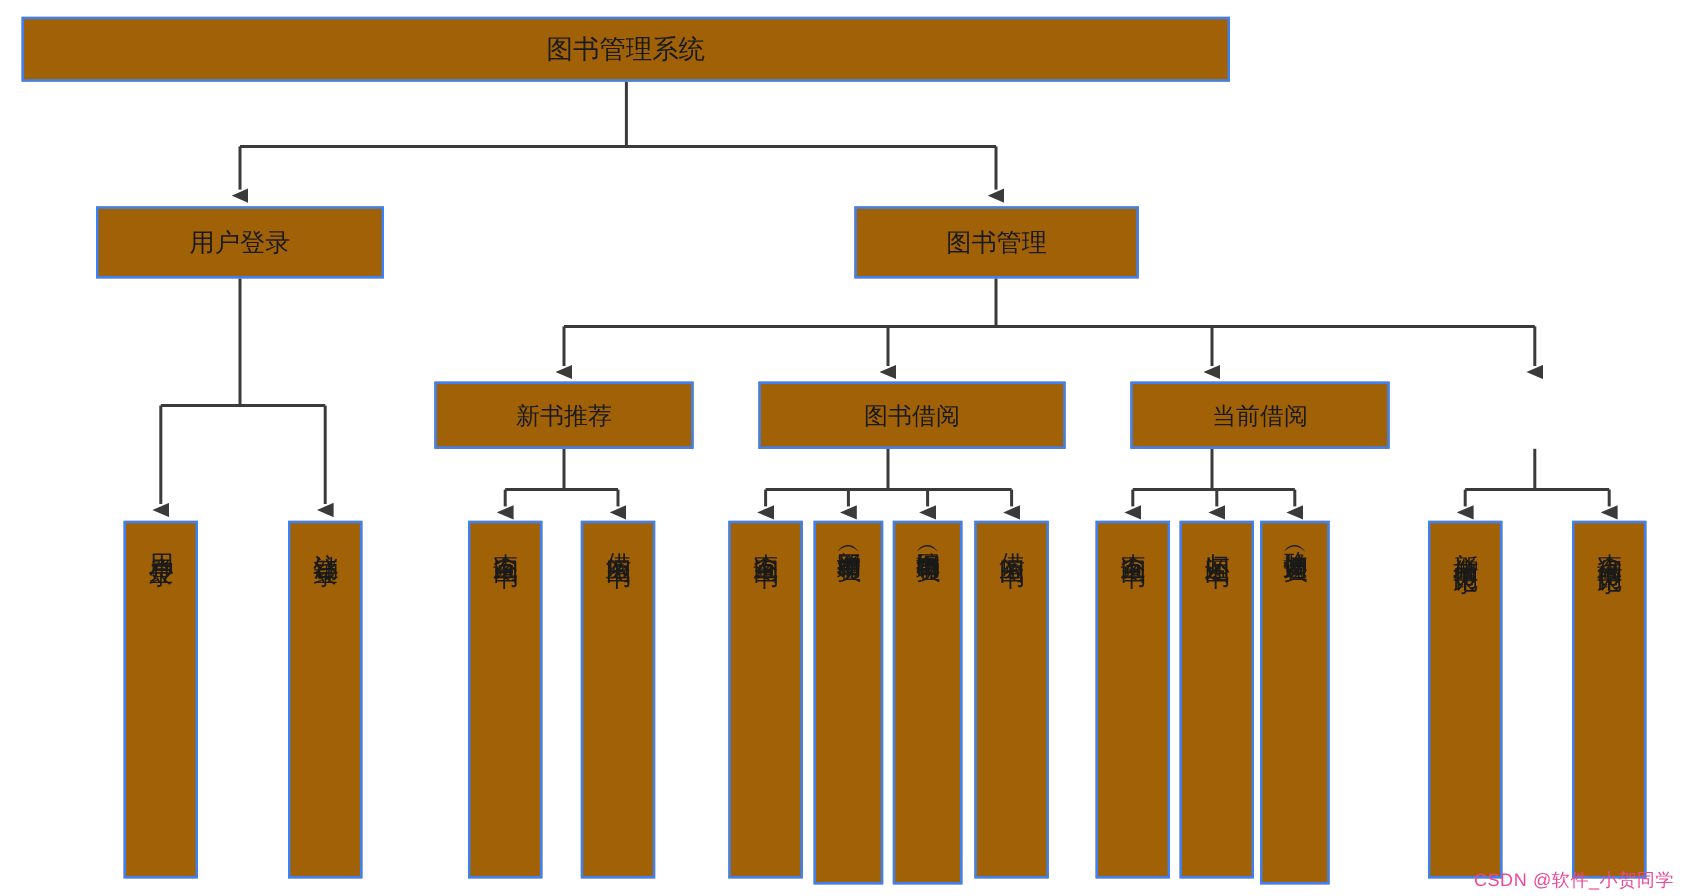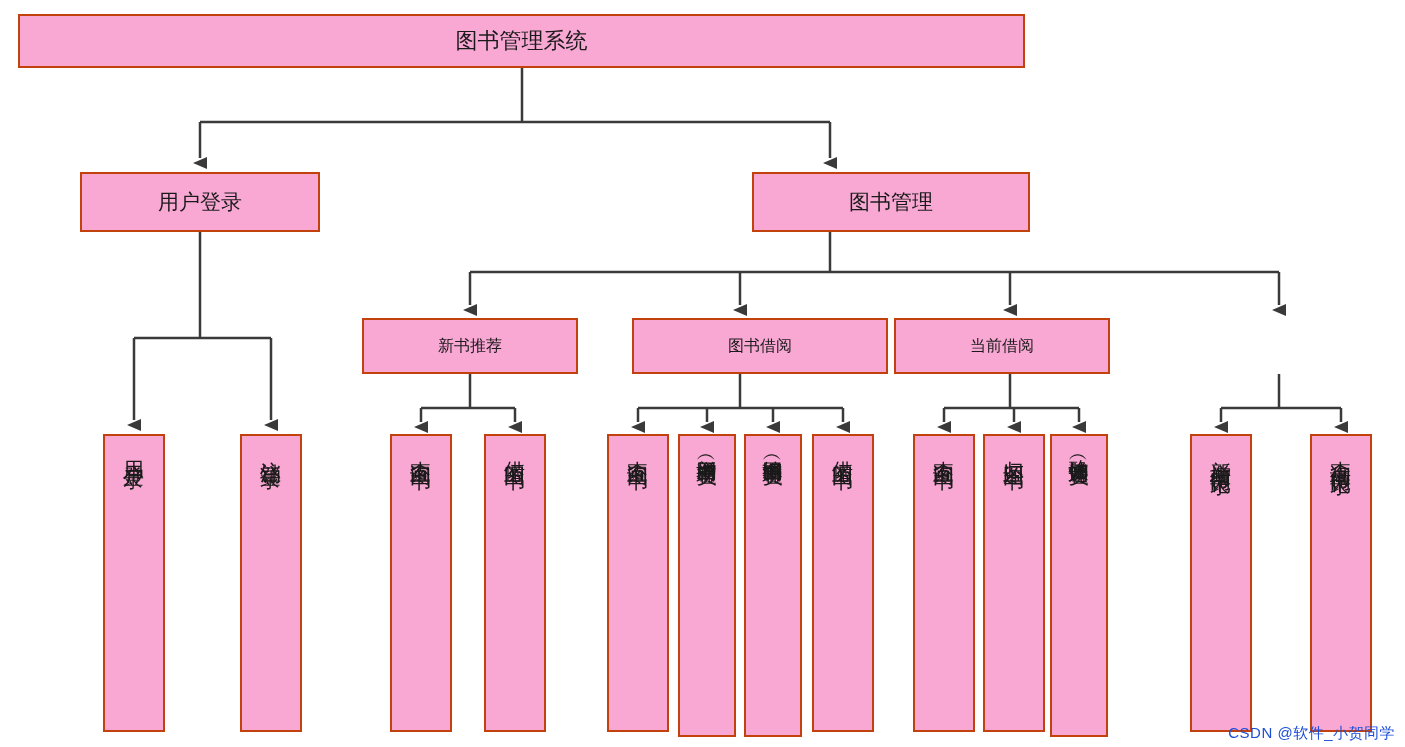--- a/index.html
+++ b/index.html
@@ -21,31 +21,31 @@
     position: absolute;
     left: 0;
     top: 0;
     width: 1405px;
     height: 747px;
     pointer-events: none;
   }
   .node {
     position: absolute;
     box-sizing: border-box;
-    background: #f9a8d4;
-    border: 2px solid #c2410c;
+    background: #a16207;
+    border: 2px solid #3b82f6;
     display: flex;
     align-items: center;
     justify-content: center;
     color: #1a1a1a;
     z-index: 2;
   }
   .node.root      { font-size: 22px; }
   .node.level1    { font-size: 21px; }
-  .node.level2    { font-size: 16px; justify-content: center; }
+  .node.level2    { font-size: 20px; justify-content: center; }
   .node.leaf {
     align-items: flex-start;
     justify-content: center;
     padding-top: 8px;
   }
   .vtext {
     writing-mode: vertical-rl;
     text-orientation: upright;
     -webkit-writing-mode: vertical-rl;
     letter-spacing: 3px;
@@ -53,21 +53,21 @@
     line-height: 1;
     white-space: nowrap;
     color: #1a1a1a;
   }
   .leaf-tall .vtext { font-size: 20px; letter-spacing: 1px; }
   .watermark {
     position: absolute;
     right: 10px;
     bottom: 4px;
     font-size: 15px;
-    color: #1d4ed8;
+    color: #ec4899;
     letter-spacing: 0.5px;
     z-index: 3;
     white-space: nowrap;
   }
 </style>
 </head>
 <body>
 
 <div id="stage">
 
@@ -122,31 +122,31 @@
     </g>
   </svg>
 
   <div class="node root" style="left:18px; top:14px; width:1007px; height:54px;">
     <span>图书管理系统</span>
   </div>
 
   <div class="node level1" style="left:80px; top:172px; width:240px; height:60px;">
     <span>用户登录</span>
   </div>
-  <div class="node level1" style="left:752px; top:172px; width:278px; height:60px;">
+  <div class="node level1" style="left:712px; top:172px; width:237px; height:60px;">
     <span>图书管理</span>
   </div>
 
   <div class="node level2" style="left:362px; top:318px; width:216px; height:56px;">
     <span>新书推荐</span>
   </div>
   <div class="node level2" style="left:632px; top:318px; width:256px; height:56px;">
     <span>图书借阅</span>
   </div>
-  <div class="node level2" style="left:894px; top:318px; width:216px; height:56px;">
+  <div class="node level2" style="left:942px; top:318px; width:216px; height:56px;">
     <span>当前借阅</span>
   </div>
 
   <div class="node leaf" style="left:103px; top:434px; width:62px; height:298px;">
     <span class="vtext">用户登录</span>
   </div>
   <div class="node leaf" style="left:240px; top:434px; width:62px; height:298px;">
     <span class="vtext">注销登录</span>
   </div>
   <div class="node leaf" style="left:390px; top:434px; width:62px; height:298px;">

